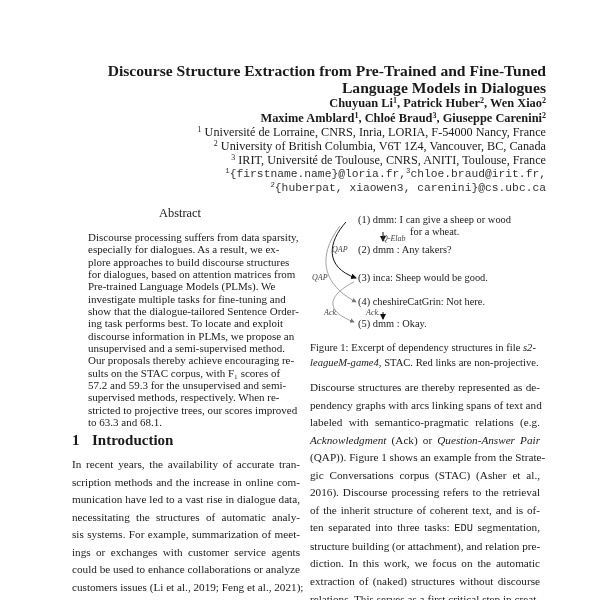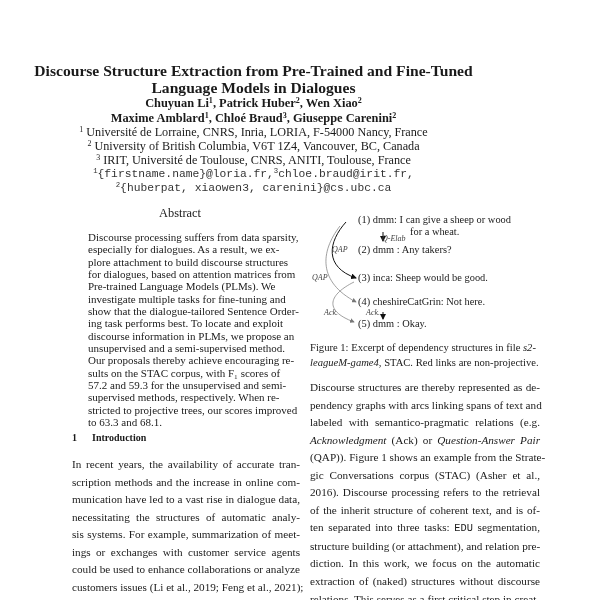--- a/index.html
+++ b/index.html
@@ -1,29 +1,29 @@
 <!DOCTYPE html>
 <html><head>
 <meta charset="utf-8">
 <style>
   html, body { margin:0; padding:0; background:#ffffff; }
   body { width:600px; height:600px; overflow:hidden; position:relative;
          font-family:"Liberation Serif", "DejaVu Serif", serif; color:#1a1a1a; }
   .abs { position:absolute; }
-  .center { text-align:center; left:0; width:507px; }
+  .center { text-align:right; left:0; width:507px;padding-left:39px; }
   .title { font-weight:bold; font-size:15.6px; line-height:17px; }
   .authors { font-weight:bold; font-size:12.4px; line-height:15px; }
   .affil { font-size:12.2px; line-height:14px; }
   .mono { font-family:"Liberation Mono", "DejaVu Sans Mono", monospace; font-size:11.3px; line-height:14px; color:#333; }
   sup { font-size:0.65em; line-height:0; vertical-align:0.55em; }
   .abstract-head { font-weight:normal; font-size:12.4px; left:88px; width:184px; text-align:center; top:206px; }
   .abstract { left:88px; width:184px; top:231px; font-size:11px; line-height:12.35px; text-align:justify; }
   .abstract .ln, .col .ln { display:block; white-space:nowrap; text-align:justify; text-align-last:justify; }
   .abstract .ln.last, .col .ln.last { text-align-last:left; }
-  .sec { font-weight:bold; font-size:10px; left:72px; top:432px; }
+  .sec { font-weight:bold; font-size:15px; left:72px; top:432px; }
   .sec .num { display:inline-block; width:20px; }
   .col { font-size:11.2px; line-height:17.55px; }
   .col.left { left:72px; width:228px; top:456px; }
   .col.right { left:310px; width:230px; top:379px; }
   .caption { left:310px; width:230px; top:341px; font-size:10.6px; line-height:14.6px; }
   .caption .ln { display:block; white-space:nowrap; }
   em { font-style:italic;margin-top:35px; }
   .tt { font-family:"Liberation Mono", "DejaVu Sans Mono", monospace; font-size:0.92em;margin-top:24px; }
   .fig { left:310px; top:212px; width:240px; height:120px; }
   .fig-line { position:absolute; font-size:10.4px; line-height:12px; white-space:nowrap; }
@@ -51,21 +51,21 @@
 
 <div class="abs center mono" style="top:167px;">
   <div><sup>1</sup><span>{firstname.name}@loria.fr,</span><sup>3</sup><span>chloe.braud@irit.fr,</span></div>
   <div><sup>2</sup><span>{huberpat, xiaowen3, carenini}@cs.ubc.ca</span></div>
 </div>
 
 <div class="abs abstract-head">Abstract</div>
 <div class="abs abstract" id="abstract-body">
     <span class="ln">Discourse processing suffers from data sparsity,</span>
     <span class="ln">especially for dialogues. As a result, we ex-</span>
-    <span class="ln">plore attachment to build discourse structures</span>
+    <span class="ln">plore approaches to build discourse structures</span>
     <span class="ln">for dialogues, based on attention matrices from</span>
     <span class="ln">Pre-trained Language Models (PLMs). We</span>
     <span class="ln">investigate multiple tasks for fine-tuning and</span>
     <span class="ln">show that the dialogue-tailored Sentence Order-</span>
     <span class="ln">ing task performs best. To locate and exploit</span>
     <span class="ln">discourse information in PLMs, we propose an</span>
     <span class="ln">unsupervised and a semi-supervised method.</span>
     <span class="ln">Our proposals thereby achieve encouraging re-</span>
     <span class="ln">sults on the STAC corpus, with F₁ scores of</span>
     <span class="ln">57.2 and 59.3 for the unsupervised and semi-</span>

